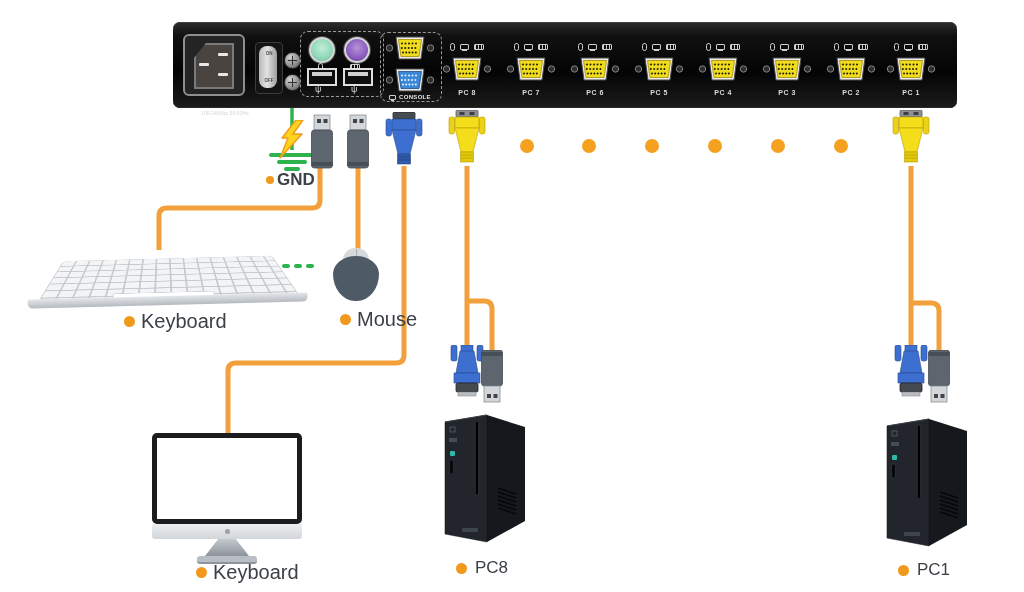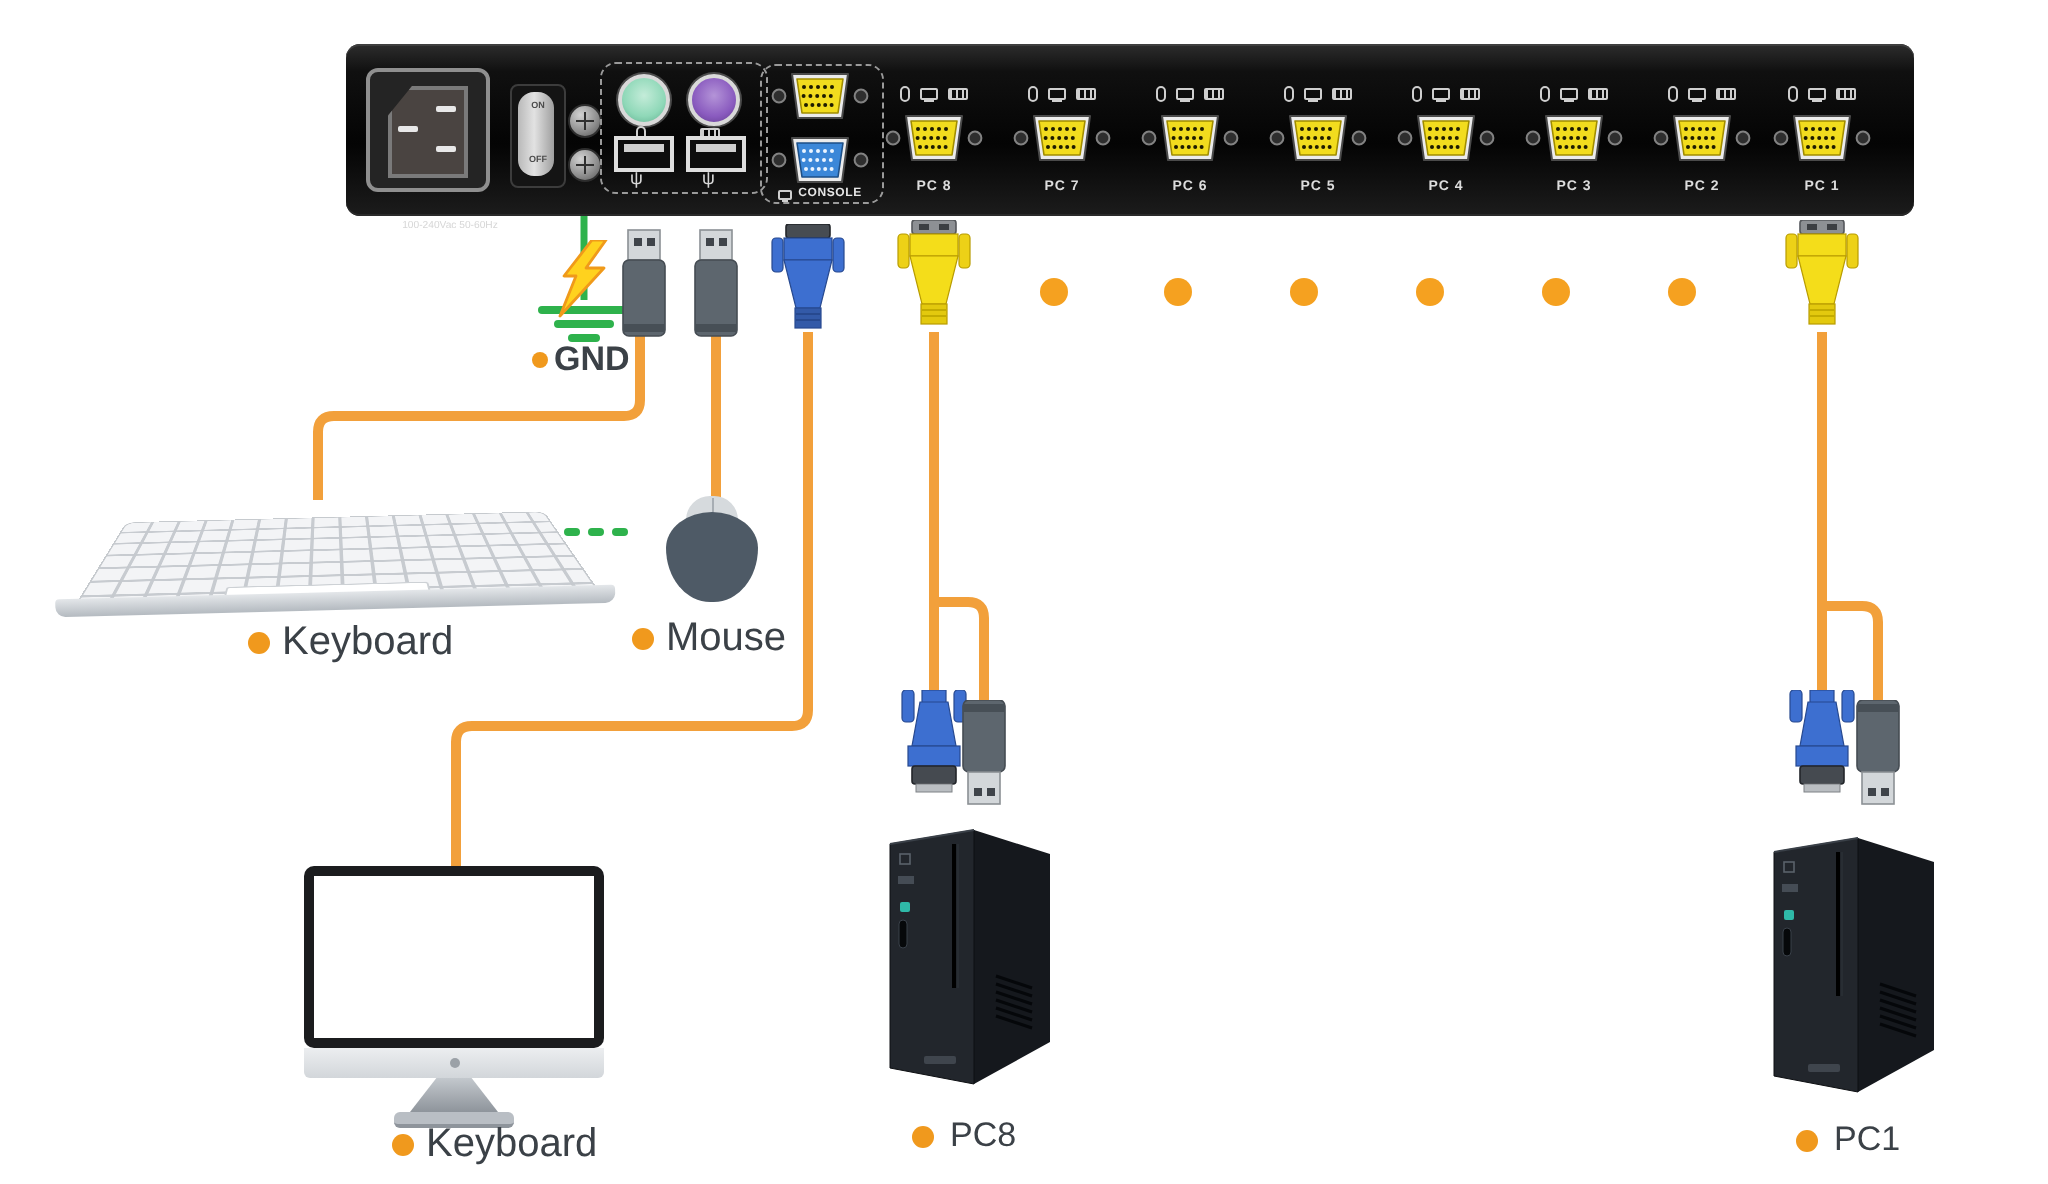--- a/index.html
+++ b/index.html
@@ -435,21 +435,21 @@
     </svg>
 
   <div class="tag small" style="left:266px;top:170px">
     <span class="bullet"></span>
     <span>GND</span>
   </div>
   <div class="tag" style="left:124px;top:310px">
     <span class="bullet"></span>
     <span>Keyboard</span>
   </div>
-  <div class="tag" style="left:316px;top:308px">
+  <div class="tag" style="left:340px;top:308px">
     <span class="bullet"></span>
     <span>Mouse</span>
   </div>
   <div class="tag" style="left:196px;top:561px">
     <span class="bullet"></span>
     <span>Keyboard</span>
   </div>
   <div class="tag pc" style="left:456px;top:558px">
     <span class="bullet"></span>
     <span>PC8</span>

